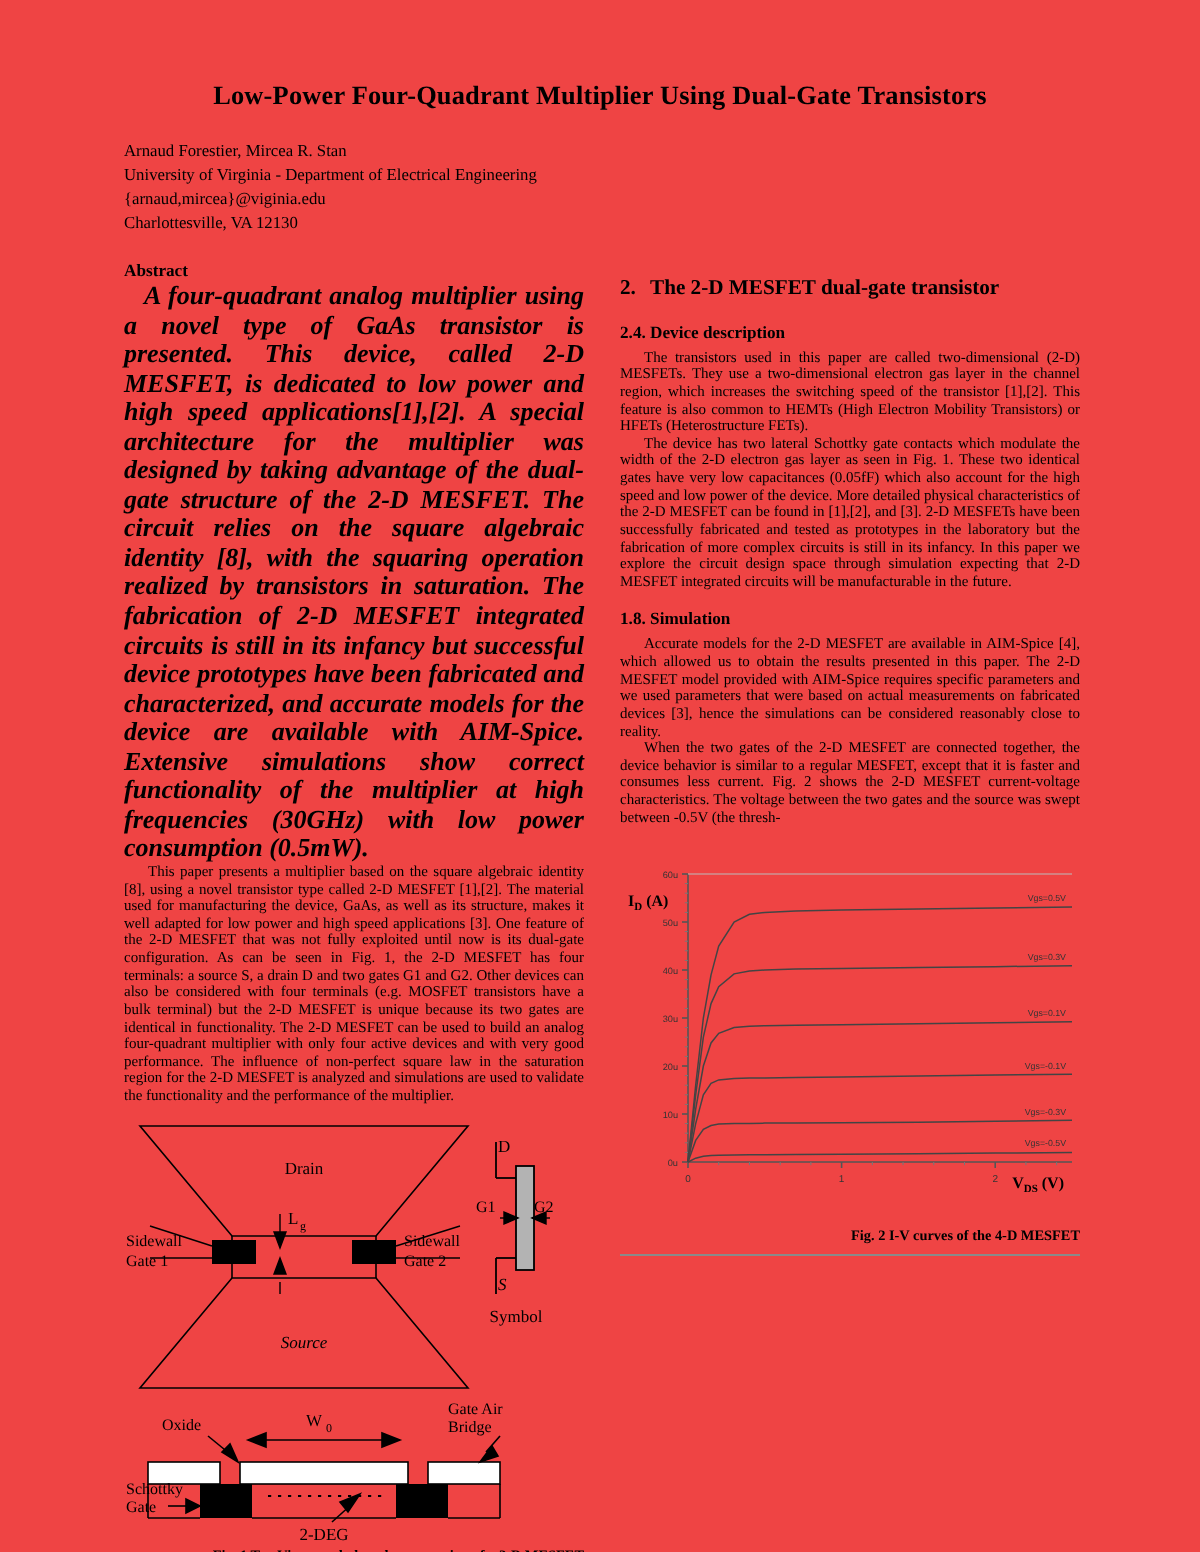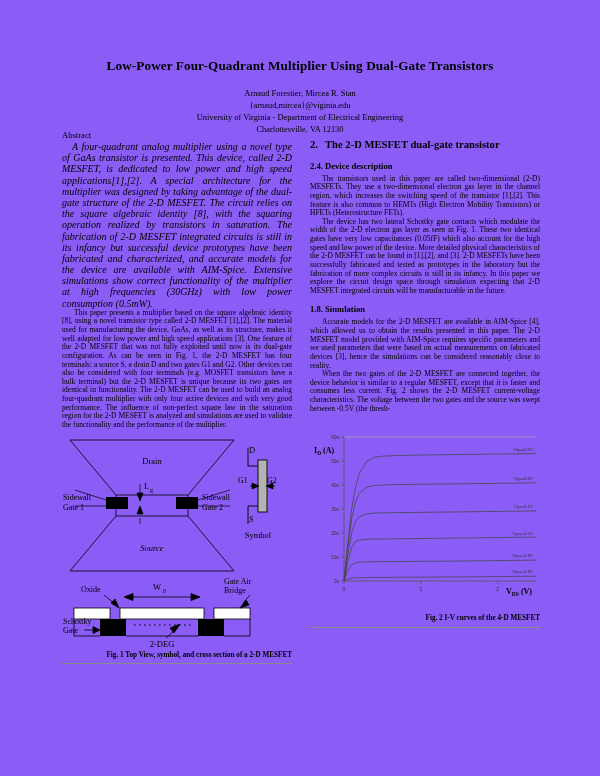--- a/index.html
+++ b/index.html
@@ -8,35 +8,35 @@
     background: #ffffff;
   }
   body {
     font-family: "Liberation Serif", "DejaVu Serif", serif;
     color: #000000;
   }
   .page {
     position: relative;
     width: 600px;
     height: 776px;
-    background: #8b5cf6;
+    background: #ef4444;
     overflow: hidden;
     box-sizing: border-box;
-    padding: 18px;
+    padding: 0;
   }
   .paper-title {
     text-align: center;
     font-weight: bold;
     font-size: 13.2px;
     letter-spacing: 0.1px;
     margin: 40px 62px 0 62px;
     line-height: 1.2;
   }
   .authors-block {
-    text-align: center;
+    text-align: left;
     font-size: 8.4px;
     line-height: 1.45;
     margin: 14px 62px 0 62px;
   }
   .authors-block div { margin: 0; }
 
   .columns {
     position: absolute;
     top: 130px;
     left: 62px;
@@ -54,32 +54,33 @@
     margin: 9px 0 6px 0;
     line-height: 1.2;
   }
   .sec-head .num { display: inline-block; min-width: 15px; }
   .subsec-head {
     font-weight: bold;
     font-size: 8.6px;
     margin: 9px 0 4px 0;
   }
   .abstract-head {
-    font-weight: normal;
+    font-weight: bold;
     font-size: 8.6px;
     margin: 0 0 1px 0;
   }
   p.abs {
     font-style: italic;
-    font-size: 10px;
+    font-size: 13px;
     line-height: 1.12;
     text-align: justify;
     margin: 0;
     text-indent: 10px;
     hyphens: auto;
+    font-weight: bold;
   }
   p.body {
     font-size: 7.5px;
     line-height: 1.15;
     text-align: justify;
     margin: 0;
     text-indent: 12px;
     hyphens: auto;
   }
 
@@ -115,22 +116,22 @@
 </style>
 </head>
 <body>
 
 <div class="page">
 
   <div class="paper-title">Low-Power Four-Quadrant Multiplier Using Dual-Gate Transistors</div>
 
   <div class="authors-block">
     <div>Arnaud Forestier, Mircea R. Stan</div>
+    <div>University of Virginia - Department of Electrical Engineering</div>
     <div>{arnaud,mircea}@viginia.edu</div>
-    <div>University of Virginia - Department of Electrical Engineering</div>
     <div>Charlottesville, VA 12130</div>
   </div>
 
   <div class="columns">
 
     <div class="col">
 
       <div class="abstract-head">Abstract</div>
       <p class="abs">A four-quadrant analog multiplier using a novel type of GaAs transistor is presented. This device, called 2-D MESFET, is dedicated to low power and high speed applications[1],[2]. A special architecture for the multiplier was designed by taking advantage of the dual-gate structure of the 2-D MESFET. The circuit relies on the square algebraic identity [8], with the squaring operation realized by transistors in saturation. The fabrication of 2-D MESFET integrated circuits is still in its infancy but successful device prototypes have been fabricated and characterized, and accurate models for the device are available with AIM-Spice. Extensive simulations show correct functionality of the multiplier at high frequencies (30GHz) with low power consumption (0.5mW).</p>
 

